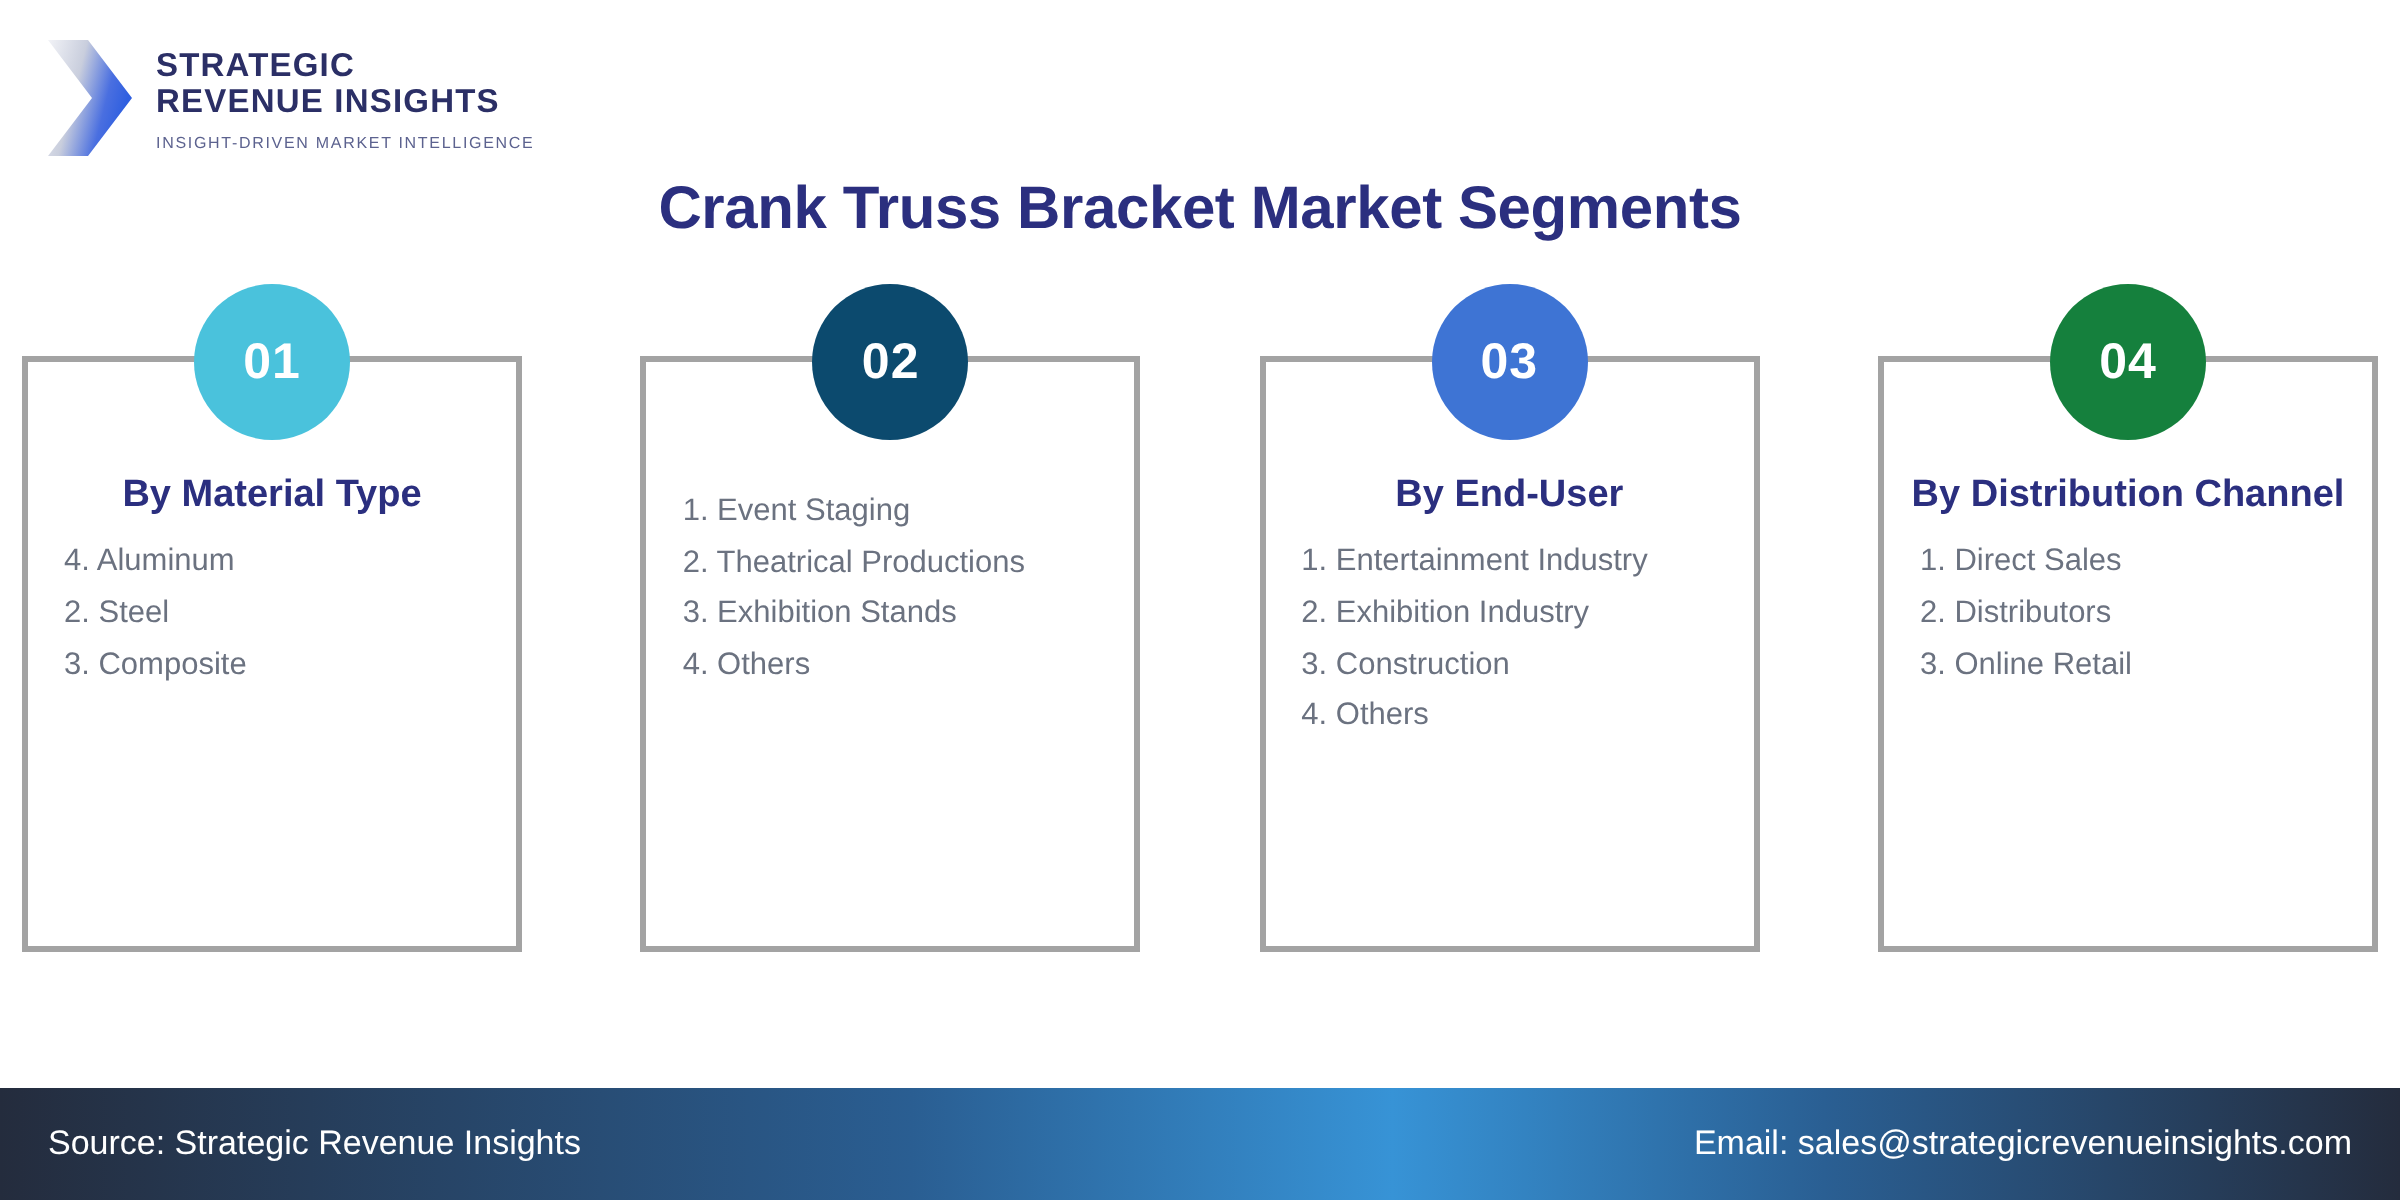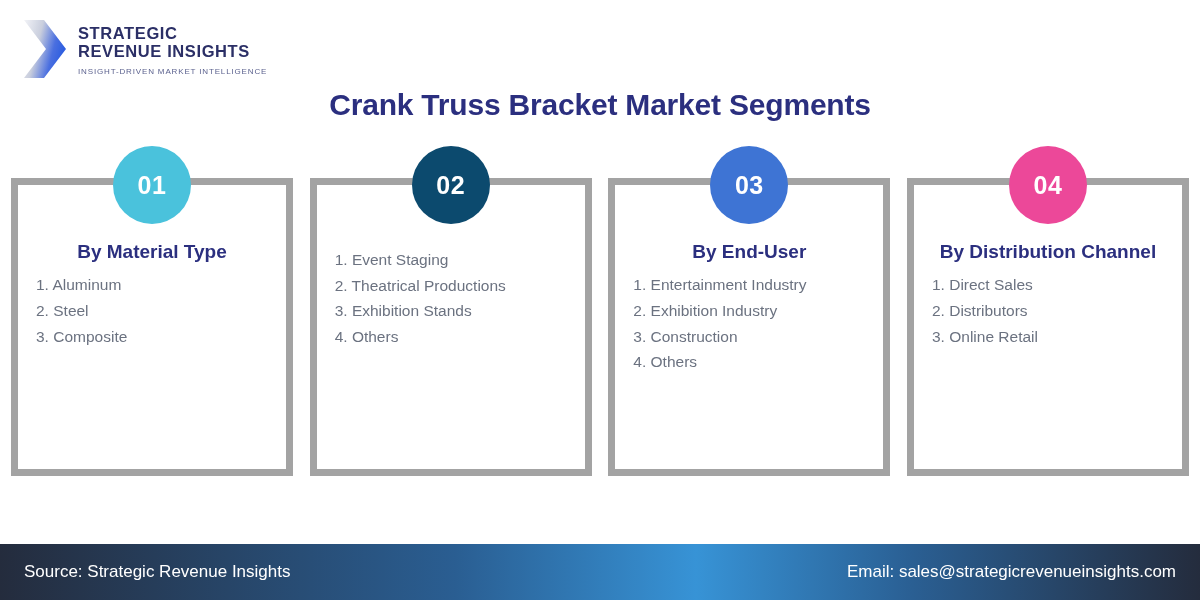--- a/index.html
+++ b/index.html
@@ -67,24 +67,24 @@
     position: absolute;
     top: 178px;
     left: 11px;
     width: 1178px;
     height: 298px;
     display: flex;
     justify-content: space-between;
   }
   .card {
     position: relative;
-    width: 282px;
+    width: 250px;
     height: 298px;
     box-sizing: border-box;
-    border: 7px solid #a3a3a3;
+    border: 3px solid #a3a3a3;
     background: transparent;
   }
   .badge {
     position: absolute;
     top: -39px;
     left: 50%;
     transform: translateX(-50%);
     width: 78px;
     height: 78px;
     border-radius: 50%;
@@ -165,21 +165,21 @@
 
 <div class="page-title">Crank Truss Bracket Market Segments</div>
 
 <div class="cards">
 
   <div class="card">
     <div class="badge" style="background: rgb(74, 194, 220);">01</div>
     <div class="card-body">
       <div class="card-title">By Material Type</div>
       <ul class="card-list">
-        <li>1. Aluminum</li>
+        <li>4. Aluminum</li>
         <li>2. Steel</li>
         <li>3. Composite</li>
       </ul>
     </div>
   </div>
 
   <div class="card">
     <div class="badge" style="background: #0c4a6e;">02</div>
     <div class="card-body">
       <ul class="card-list">
@@ -198,21 +198,21 @@
       <ul class="card-list">
         <li>1. Entertainment Industry</li>
         <li>2. Exhibition Industry</li>
         <li>3. Construction</li>
         <li>4. Others</li>
       </ul>
     </div>
   </div>
 
   <div class="card">
-    <div class="badge" style="background: #ec4899;">04</div>
+    <div class="badge" style="background: #15803d;">04</div>
     <div class="card-body">
       <div class="card-title">By Distribution Channel</div>
       <ul class="card-list">
         <li>1. Direct Sales</li>
         <li>2. Distributors</li>
         <li>3. Online Retail</li>
       </ul>
     </div>
   </div>
 

